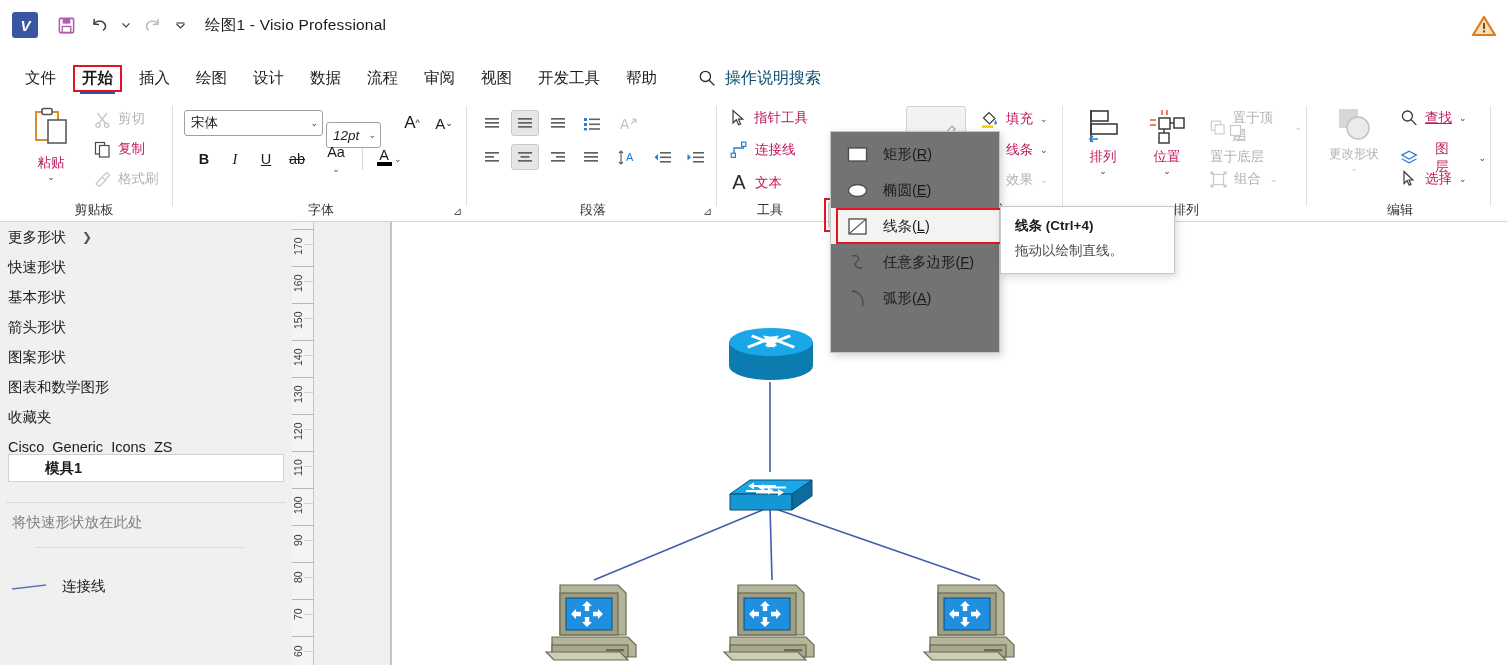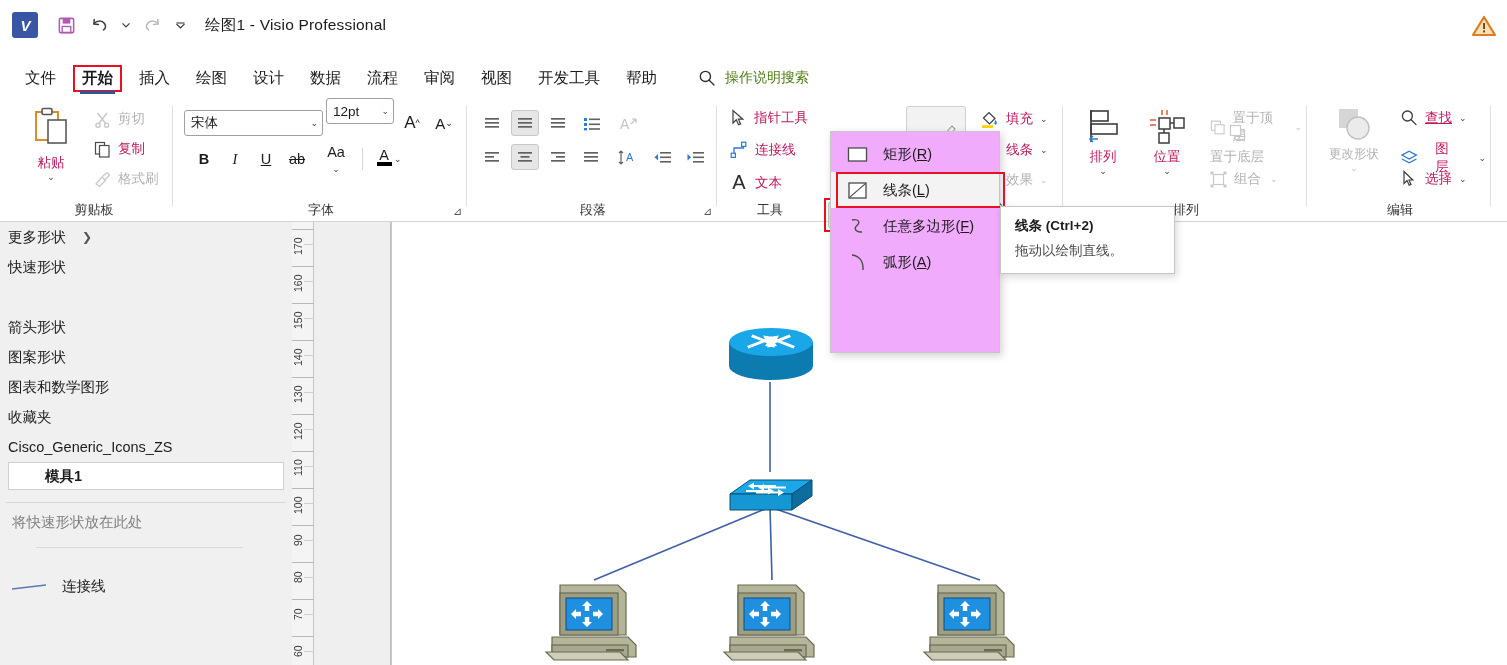--- a/index.html
+++ b/index.html
@@ -42,21 +42,21 @@
     cursor:pointer; position:relative; white-space:nowrap;
   }
   .tab.active {
     font-weight:bold; border:2px solid #e81123; padding:1px 7px;
   }
   .tab.active:after {
     content:""; position:absolute; left:5px; right:5px; bottom:-4px; height:2.5px;
     background:#2b579a;
   }
   .searchbox { display:flex; align-items:center; gap:9px; margin-left:24px; cursor:text;}
-  .searchbox .ph { font-size:14px; color:#4d7c0f; }
+  .searchbox .ph { font-size:16px; color:#0c4a6e; }
 
   
   .ribbon {
     position:absolute; left:0; top:98px; width:1507px; height:124px;
     background:#fff; border-bottom:1px solid #d4d4d4;
   }
   .rgroup { position:absolute; top:0; height:124px; }
   .rgroup-label {
     position:absolute; bottom:3px; width:100%; text-align:center;
     font-size:13px; color:#333;
@@ -133,21 +133,21 @@
   }
   .page {
     position:absolute; left:78px; top:0px; width:1115px; height:443px;
     background:#fff; box-shadow:-1px 0 0 #c9c9c9;
   }
   .page-left-edge { position:absolute; left:76px; top:0; width:2px; height:443px; background:#c0c0c0;}
 
   
   .dropdown {
     position:absolute; left:830px; top:131px; width:170px; height:222px;
-    background:#f0abfc; border:1px solid #c6c6c6; box-shadow:2px 3px 8px rgba(0,0,0,.18);
+    background:#737373; border:1px solid #c6c6c6; box-shadow:2px 3px 8px rgba(0,0,0,.18);
     z-index:60; padding:4px 0;
   }
   .dd-item {
     height:36px; display:flex; align-items:center; gap:14px; padding-left:14px;
     font-size:14.5px; color:#1b1b1b; cursor:pointer; position:relative;
   }
   .dd-item.hl { background:#f3f3f3; }
   .dd-item.hl:before {
     content:""; position:absolute; left:5px; right:-6px; top:0px; bottom:0px;
     border:2.5px solid #e81123; pointer-events:none;
@@ -282,21 +282,21 @@
       </div>
       <div class="rgroup-label">剪贴板</div>
     </div>
     <div class="rsep" style="left:172px;"></div>
 
     <div class="rgroup" style="left:176px; width:290px;">
       <div class="combo" style="position:absolute; left:8px; top:12px; width:139px;">
         <span class="cv">宋体</span>
         <span class="chev">⌄</span>
       </div>
-      <div class="combo" style="position:absolute; left:150px; top:0; width:68px;">
+      <div class="combo" style="position:absolute; left:150px; top:24px; width:55px;font-style:italic;">
         <span class="cv">12pt</span>
         <span class="chev">⌄</span>
       </div>
       <div class="fbtn" style="position:absolute; left:222px; top:12px;">
         <span style="font-size:17px;">A</span>
           <sup style="font-size:9px;">^</sup>
       </div>
       <div class="fbtn" style="position:absolute; left:254px; top:12px;">
         <span style="font-size:15px;">A</span>
           <sub style="font-size:9px;">⌄</sub>
@@ -577,27 +577,28 @@
     </div>
     <div class="rsep" style="left:1490px;"></div>
   </div>
 
   <div class="shapes-panel">
     <div class="sp-item" style="position:absolute; top:0px; width:292px;">
       <span>更多形状</span>
       <span style="margin-left:16px; font-size:12px; color:#555;">❯</span>
     </div>
     <div class="sp-item" style="position:absolute; top:30px; width:292px;">快速形状</div>
+    <div class="sp-item" style="position:absolute; top:60px; width:292px;">基本形状</div>
     <div class="sp-item" style="position:absolute; top:90px; width:292px;">箭头形状</div>
     <div class="sp-item" style="position:absolute; top:120px; width:292px;">图案形状</div>
     <div class="sp-item" style="position:absolute; top:150px; width:292px;">图表和数学图形</div>
     <div class="sp-item" style="position:absolute; top:180px; width:292px;">收藏夹</div>
     <div class="sp-item" style="position:absolute; top:210px; width:292px;">Cisco_Generic_Icons_ZS</div>
 
-    <div class="sp-stencil" style="top:240px;padding-left:36px;">模具1</div>
+    <div class="sp-stencil" style="top:232px;padding-left:36px;">模具1</div>
 
     <div class="sp-divider" style="left:6px; top:280px; width:280px;"></div>
     <div class="sp-hint" style="left:12px; top:291px;">将快速形状放在此处</div>
     <div class="sp-divider" style="left:36px; top:325px; width:207px;"></div>
 
     <div class="sp-shape-row" style="left:10px; top:355px;">
       <svg width="38" height="14" viewBox="0 0 38 14">
           <path d="M2 9 L36 5" stroke="#5b78b5" stroke-width="1.6"></path>
         </svg>
       <span class="sp-shape-lbl">连接线</span>
@@ -736,20 +737,28 @@
 
   <div class="dropdown">
     <div class="dd-item">
       <span class="dd-icon">
         <svg width="21" height="17" viewBox="0 0 21 17">
             <rect x="1.5" y="2" width="18" height="13" fill="#fff" stroke="#4a4a4a" stroke-width="1.3"></rect>
           </svg>
       </span>
       <span><span>矩形(</span><span class="u">R</span><span>)</span></span>
     </div>
+    <div class="dd-item">
+      <span class="dd-icon">
+        <svg width="21" height="17" viewBox="0 0 21 17">
+            <ellipse cx="10.5" cy="8.5" rx="9" ry="6" fill="#fff" stroke="#4a4a4a" stroke-width="1.3"></ellipse>
+          </svg>
+      </span>
+      <span><span>椭圆(</span><span class="u">E</span><span>)</span></span>
+    </div>
     <div class="dd-item hl">
       <span class="dd-icon">
         <svg width="21" height="19" viewBox="0 0 21 19">
             <rect x="2" y="2" width="17" height="15" fill="#fff" stroke="#4a4a4a" stroke-width="1.3"></rect>
             <path d="M2.6 16.4 L18.4 2.6" stroke="#4a4a4a" stroke-width="1.2"></path>
           </svg>
       </span>
       <span><span>线条(</span><span class="u">L</span><span>)</span></span>
     </div>
     <div class="dd-item">
@@ -764,17 +773,17 @@
       <span class="dd-icon">
         <svg width="21" height="19" viewBox="0 0 21 19">
             <path d="M5 2 C13 3 16.5 9 16 17" fill="none" stroke="#4a4a4a" stroke-width="1.4"></path>
           </svg>
       </span>
       <span><span>弧形(</span><span class="u">A</span><span>)</span></span>
     </div>
   </div>
 
   <div class="tooltip">
-    <div class="tt-title">线条 (Ctrl+2)</div>
+    <div class="tt-title">线条 (Ctrl+4)</div>
     <div class="tt-body">拖动以绘制直线。</div>
   </div>
 
 </div>
 
 </body></html>

